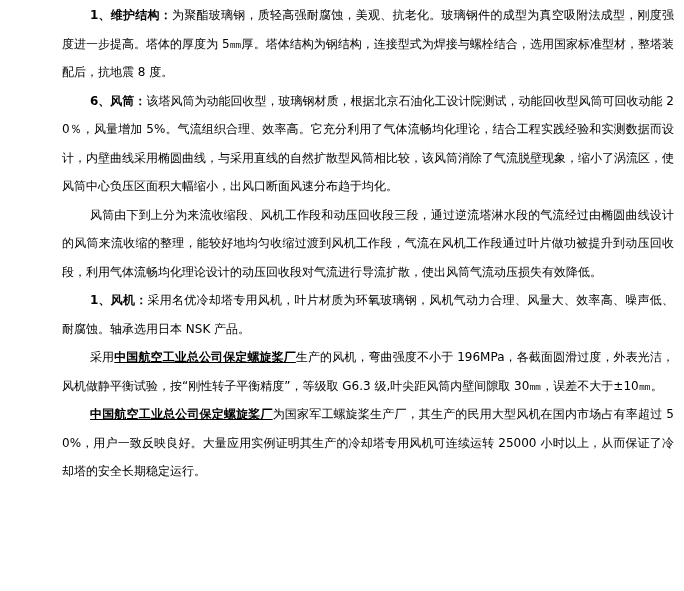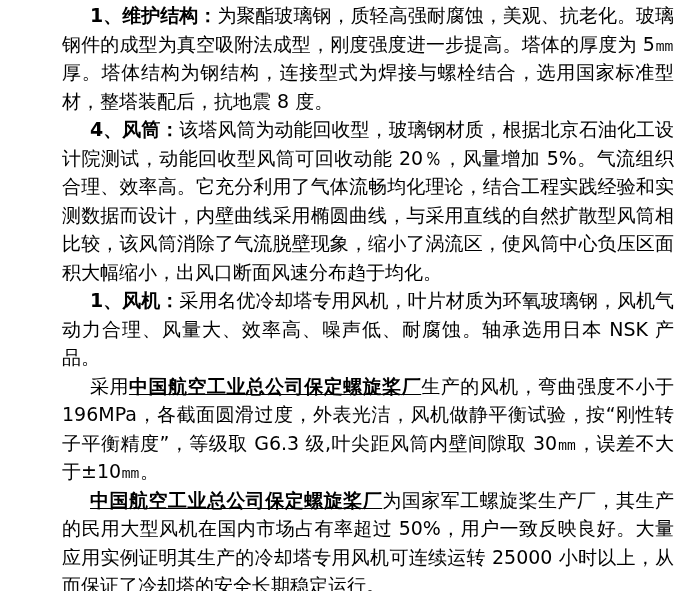--- a/index.html
+++ b/index.html
@@ -16,41 +16,42 @@
     color: #000000;
   }
   .page {
     position: absolute;
     left: 62px;
     top: 1px;
     width: 612px;
   }
   .para {
     margin: 0;
-    font-size: 19px;
+    font-size: 12px;
     line-height: 28.5px;
     letter-spacing: 0px;
     text-align: justify;
     text-justify: inter-character;
     word-break: break-all;
   }
   .indent { text-indent: 28px; }
   .bold { font-weight: bold; }
   .ul { text-decoration: underline; font-weight: bold; margin-top: 48px; }
 </style>
 </head>
 <body>
 
 <div class="page">
 
   <p class="para indent"><span class="bold">1、维护结构：</span><span>为聚酯玻璃钢，质轻高强耐腐蚀，美观、抗老化。玻璃钢件的成型为真空吸附法成型，刚度强度进一步提高。塔体的厚度为 5㎜厚。塔体结构为钢结构，连接型式为焊接与螺栓结合，选用国家标准型材，整塔装配后，抗地震 8 度。</span></p>
 
-  <p class="para indent"><span class="bold">4、风筒：</span><span>该塔风筒为动能回收型，玻璃钢材质，根据北京石油化工设计院测试，动能回收型风筒可回收动能 20％，风量增加 5%。气流组织合理、效率高。它充分利用了气体流畅均化理论，结合工程实践经验和实测数据而设计，内壁曲线采用椭圆曲线，与采用直线的自然扩散型风筒相比较，该风筒消除了气流脱壁现象，缩小了涡流区，使风筒中心负压区面积大幅缩小，出风口断面风速分布趋于均化。</span></p>
+  <p class="para indent"><span class="bold">6、风筒：</span><span>该塔风筒为动能回收型，玻璃钢材质，根据北京石油化工设计院测试，动能回收型风筒可回收动能 20％，风量增加 5%。气流组织合理、效率高。它充分利用了气体流畅均化理论，结合工程实践经验和实测数据而设计，内壁曲线采用椭圆曲线，与采用直线的自然扩散型风筒相比较，该风筒消除了气流脱壁现象，缩小了涡流区，使风筒中心负压区面积大幅缩小，出风口断面风速分布趋于均化。</span></p>
 
 
+  <p class="para indent"><span>风筒由下到上分为来流收缩段、风机工作段和动压回收段三段，通过逆流塔淋水段的气流经过由椭圆曲线设计的风筒来流收缩的整理，能较好地均匀收缩过渡到风机工作段，气流在风机工作段通过叶片做功被提升到动压回收段，利用气体流畅均化理论设计的动压回收段对气流进行导流扩散，使出风筒气流动压损失有效降低。</span></p>
 
   <p class="para indent"><span class="bold">1、风机：</span><span>采用名优冷却塔专用风机，叶片材质为环氧玻璃钢，风机气动力合理、风量大、效率高、噪声低、耐腐蚀。轴承选用日本 NSK 产品。</span></p>
 
   <p class="para indent"><span>采用</span><span class="ul">中国航空工业总公司保定螺旋桨厂</span><span>生产的风机，弯曲强度不小于 196MPa，各截面圆滑过度，外表光洁，风机做静平衡试验，按“刚性转子平衡精度”，等级取 G6.3 级,叶尖距风筒内壁间隙取 30㎜，误差不大于±10㎜。</span></p>
 
   <p class="para indent"><span class="ul">中国航空工业总公司保定螺旋桨厂</span><span>为国家军工螺旋桨生产厂，其生产的民用大型风机在国内市场占有率超过 50%，用户一致反映良好。大量应用实例证明其生产的冷却塔专用风机可连续运转 25000 小时以上，从而保证了冷却塔的安全长期稳定运行。</span></p>
 
 </div>
 
 </body></html>

